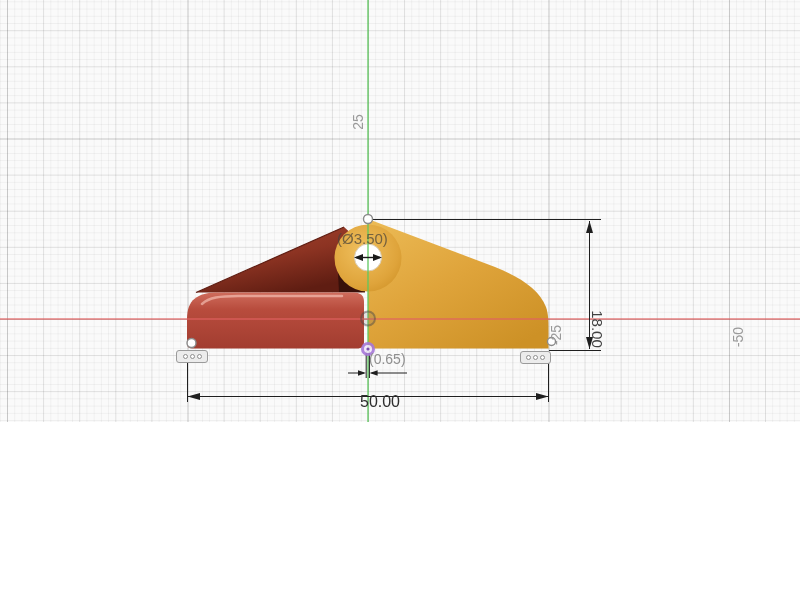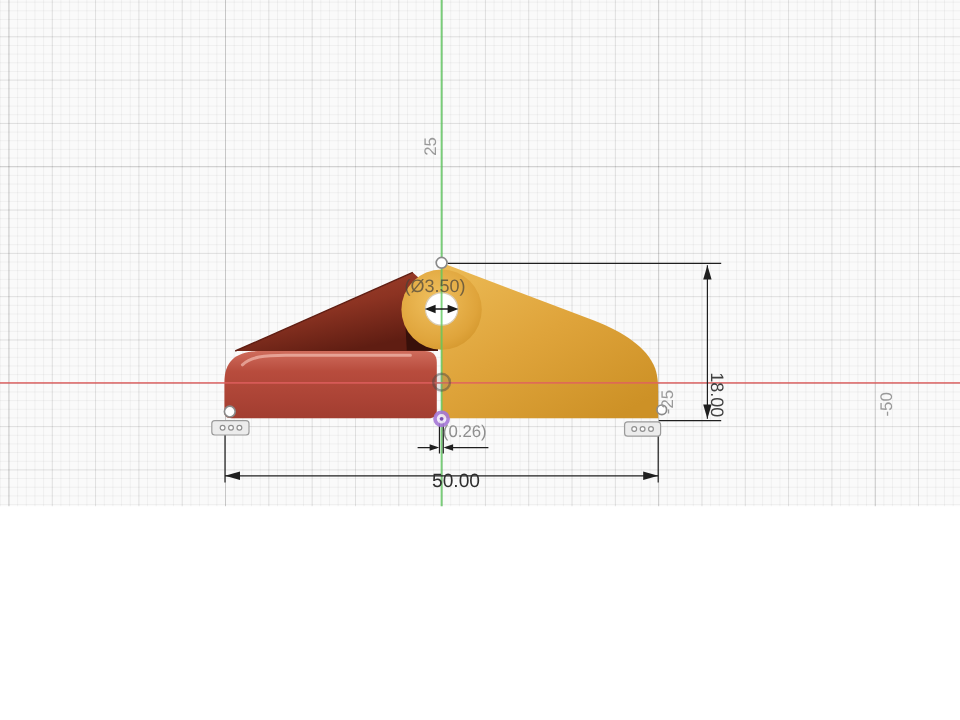--- a/index.html
+++ b/index.html
@@ -141,18 +141,18 @@
   </div>
 
   <span class="lbl grid-lbl vert" style="left:358px;top:122px;">25</span>
 
   <span class="lbl grid-lbl vert" style="left:556px;top:335px;">-25</span>
 
   <span class="lbl grid-lbl vert" style="left:738px;top:337px;">-50</span>
 
   <span class="lbl" style="left:337px;top:231px;font-size:15px;color:rgba(72,66,58,0.72);">(Ø3.50)</span>
 
-  <span class="lbl dim-gray" style="left:369px;top:352px;font-size:14px;">(0.26)</span>
+  <span class="lbl dim-gray" style="left:369px;top:352px;font-size:14px;">(0.65)</span>
 
   <span class="lbl dim-dark" style="left:380px;top:386px;font-size:16px;transform:translate(-50%,-50%);">50.00</span>
 
   <span class="lbl" style="left:597px;top:329px;font-size:15px;color:#414141;transform:translate(-50%,-50%) rotate(90deg);">18.00</span>
 </div>
 
 </body></html>

